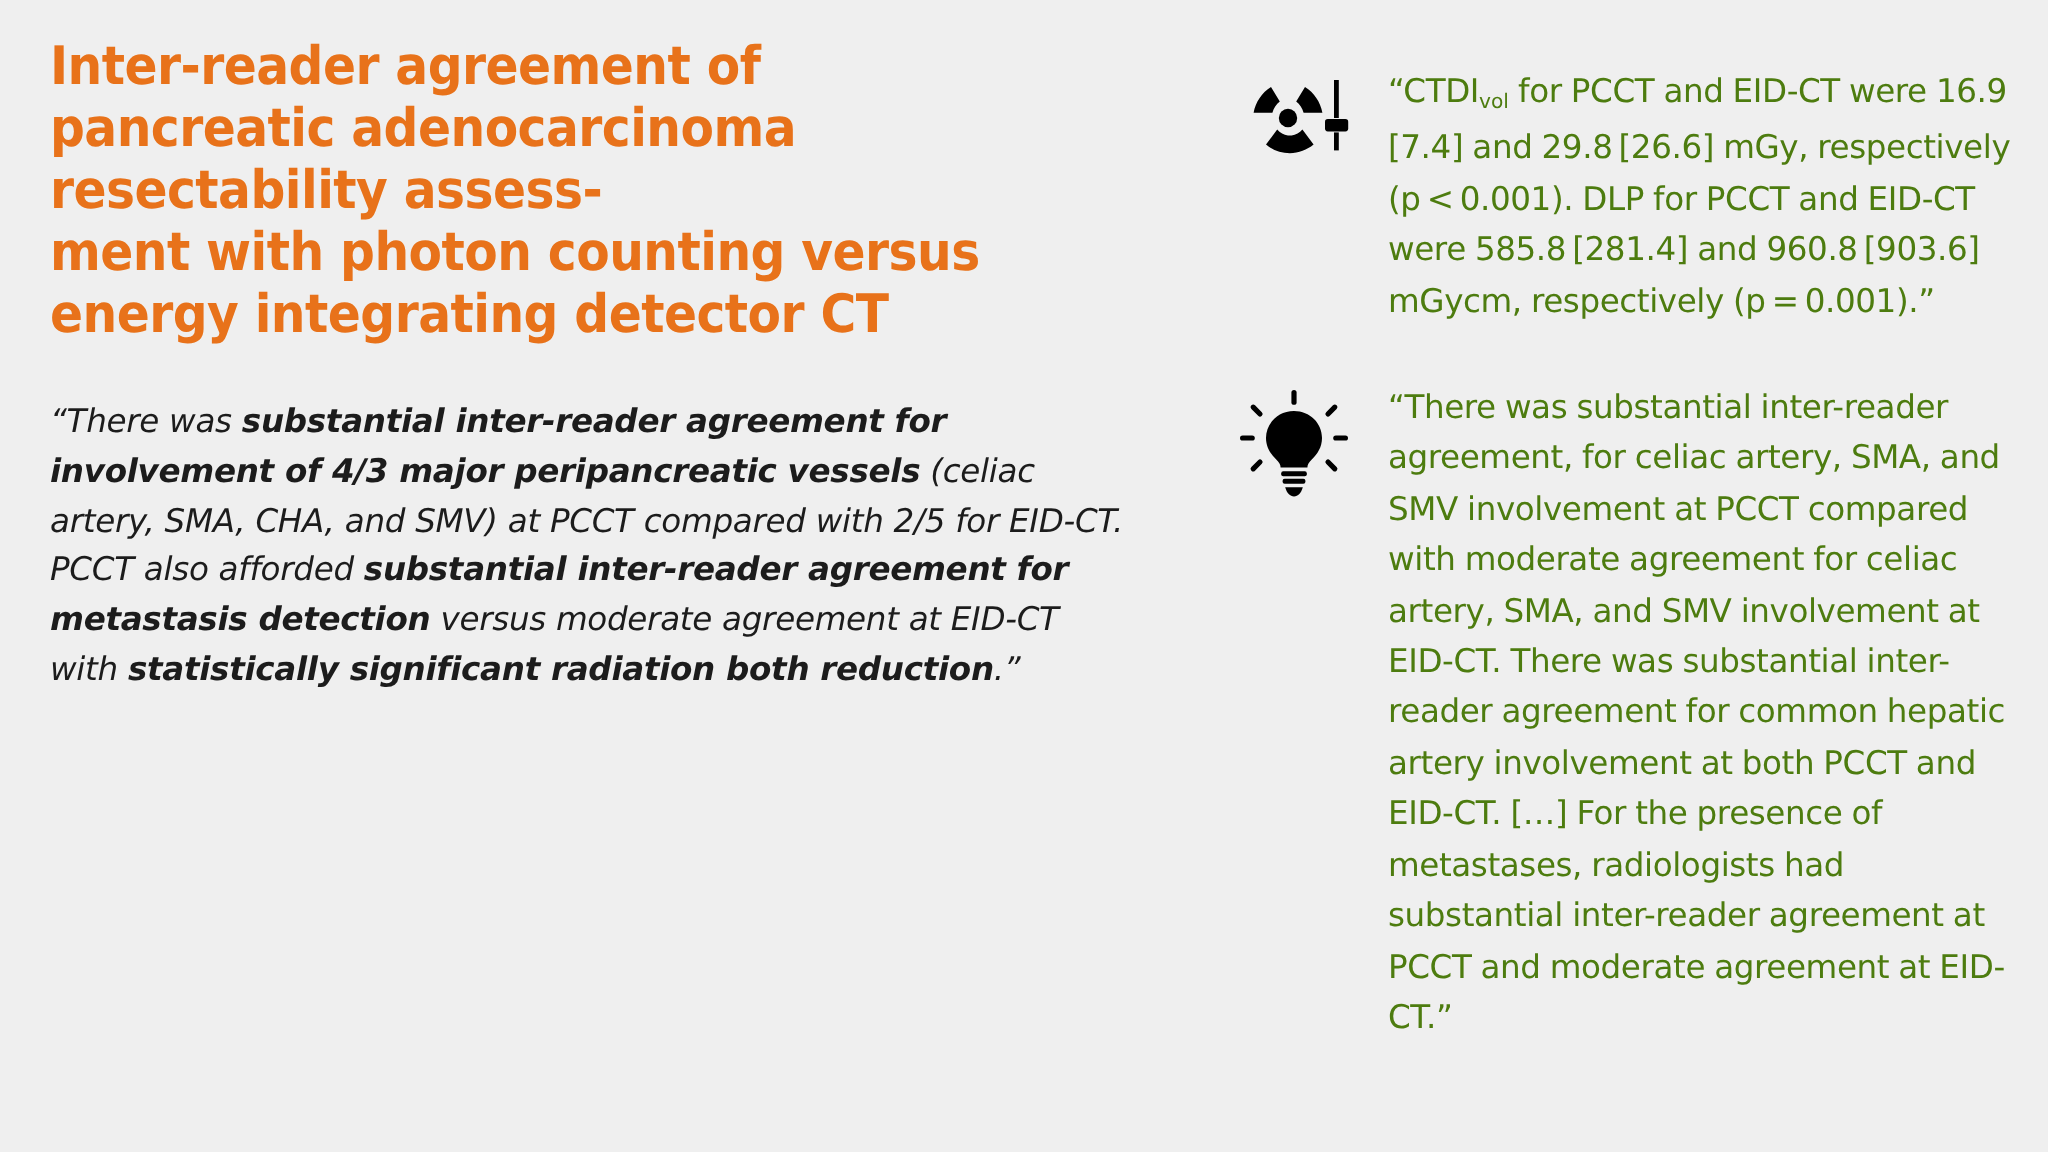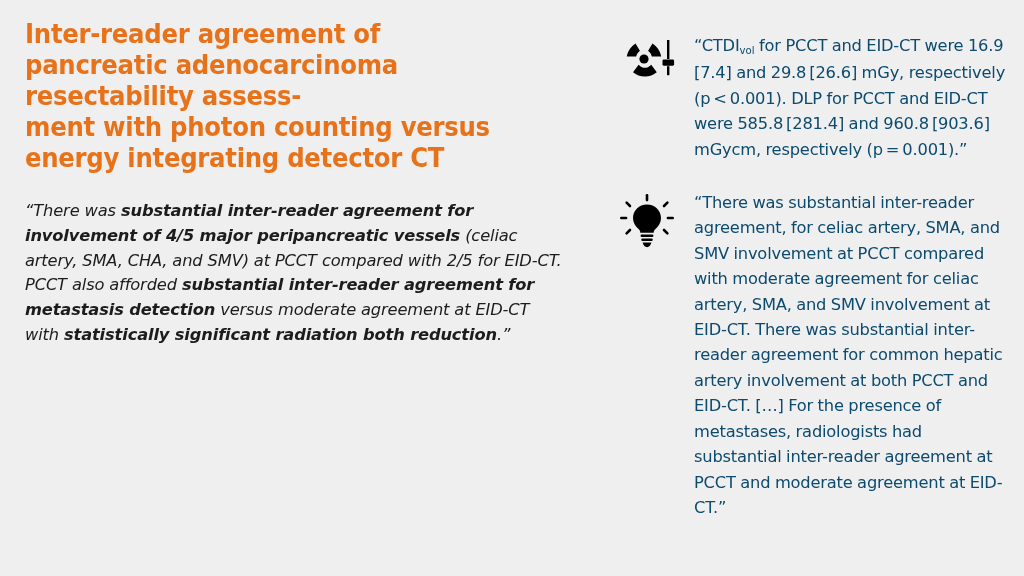--- a/index.html
+++ b/index.html
@@ -71,21 +71,21 @@
     flex: 0 0 94px;
     display: flex;
     justify-content: center;
     padding-top: 4px;
   }
   .quote-text {
     flex: 1 1 auto;
     font-family: "DejaVu Sans", sans-serif;
     font-size: 16.3px;
     line-height: 25.4px;
-    color: #0c4a6e;
+    color: #4d7c0f;
     letter-spacing: -0.2px;
     word-spacing: -0.4px;
   }
   .quote-text sub {
     font-size: 0.62em;
     vertical-align: baseline;
     position: relative;
     top: 0.30em;
     letter-spacing: 0;
   }
@@ -96,21 +96,21 @@
 </style>
 </head>
 <body>
 
 <div class="slide">
 
   <div class="col-left">
     <h1 class="title">Inter-reader agreement of pancreatic adenocarcinoma resectability assess-
 ment with photon counting versus energy integrating detector CT</h1>
 
-    <div class="lead">“There was <b>substantial inter-reader agreement for involvement of 4/5 major peripancreatic vessels</b> (celiac artery, SMA, CHA, and SMV) at PCCT compared with 2/5 for EID-CT. PCCT also afforded <b>substantial inter-reader agreement for metastasis detection</b> versus moderate agreement at EID-CT with <b>statistically significant radiation both reduction</b>.”</div>
+    <div class="lead">“There was <b>substantial inter-reader agreement for involvement of 4/3 major peripancreatic vessels</b> (celiac artery, SMA, CHA, and SMV) at PCCT compared with 2/5 for EID-CT. PCCT also afforded <b>substantial inter-reader agreement for metastasis detection</b> versus moderate agreement at EID-CT with <b>statistically significant radiation both reduction</b>.”</div>
   </div>
 
   <div class="col-right">
 
     <div class="quote-block">
       <div class="icon-cell">
         <svg class="icon-radiation" width="58" height="50" viewBox="0 0 58 50">
 
           <g fill="#000000">
             <path d="M17.5 6.5 C13.0 9.3 9.8 14.0 8.8 19.4 L18.2 19.4 C18.8 17.1 20.1 15.1 21.9 13.7 Z"></path>

